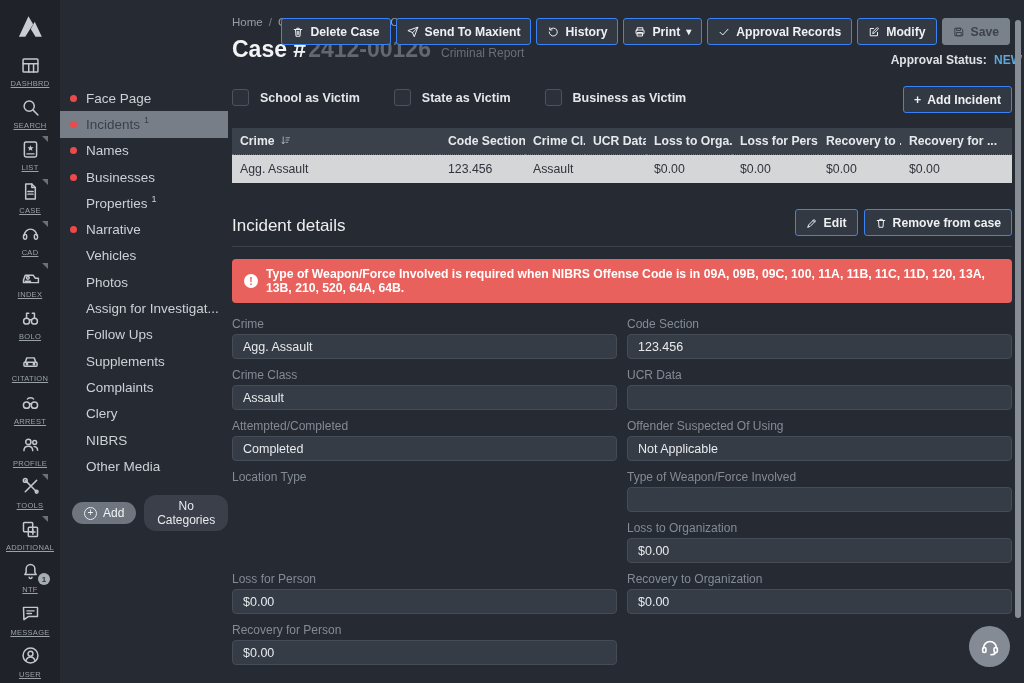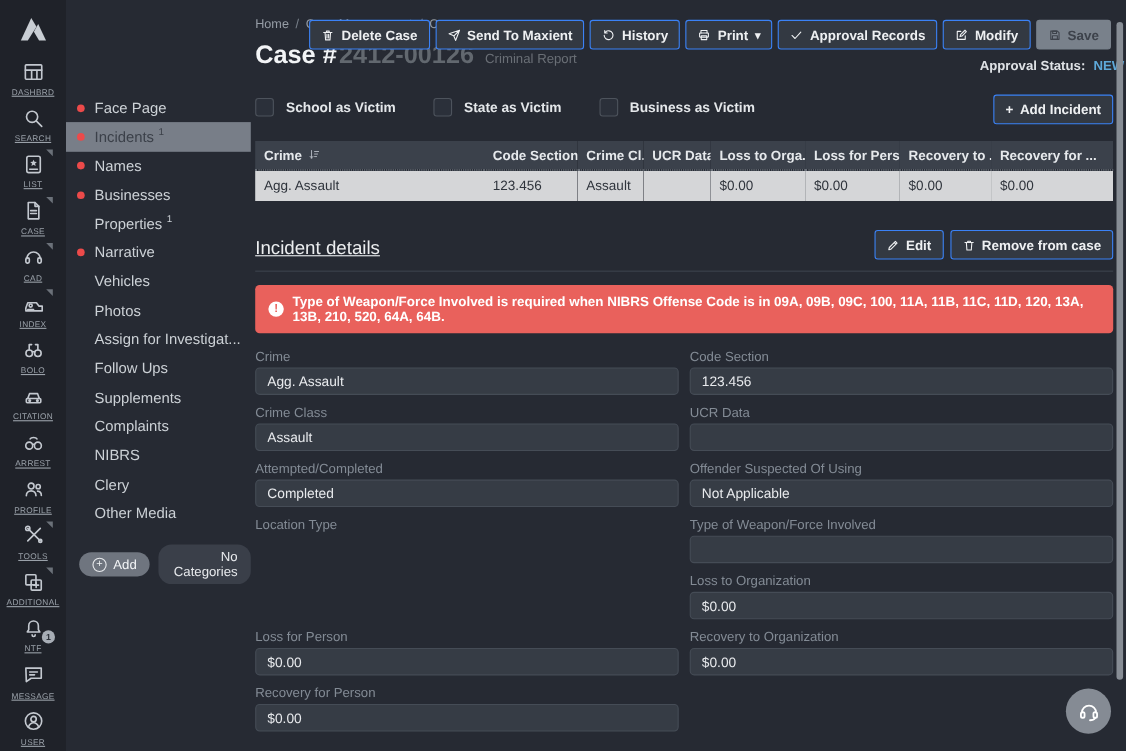--- a/index.html
+++ b/index.html
@@ -24,21 +24,21 @@
   .sidebar { width:168px; flex-shrink:0; padding-top:85px; display:flex; flex-direction:column; }
   .nav-item { height:26.3px; display:flex; align-items:center; padding-left:10px; cursor:pointer; font-size:13.5px; color:#ccd1d6; }
   .nav-item.selected { background:#787e88; color:#3b4049; }
   .nav-dot { width:7px; height:7px; border-radius:50%; background:#ec4a4a; margin-right:9px; flex-shrink:0; visibility:hidden; }
   .has-dot .nav-dot { visibility:visible; }
   .nav-sup { font-size:9px; margin-left:4px; transform:translateY(-4px); color:inherit; }
   .sidebar-actions { display:flex; align-items:center; gap:8px; margin:16px 0 0 12px; }
   .pill { border:none; border-radius:12px; font-size:12px; padding:4px 12px; cursor:pointer; display:inline-flex; align-items:center; gap:6px; font-family:inherit; }
   .pill-add { background:#6f757f; color:#f2f4f6; }
   .pill-add .plus-circ { width:13px; height:13px; border:1px solid #e8eaed; border-radius:50%; display:flex; align-items:center; justify-content:center; font-size:10px; line-height:1; }
-  .pill-cats { background:#3a3f49; color:#e8eaed;text-align:right; }
+  .pill-cats { background:#3a3f49; color:#e8eaed; }
 
   
   .main { flex:1; padding:0 14px 0 4px; position:relative; }
   .breadcrumb { margin-top:16px; font-size:11.5px; color:#969da6; display:flex; gap:6px; align-items:center; }
   .breadcrumb .sep { color:#7a828c; }
   .breadcrumb a { color:#969da6; text-decoration:none; cursor:pointer; }
   .page-title { margin-top:8px; display:flex; align-items:baseline; gap:2px; }
   .pt-main { font-size:23px; font-weight:600; color:#f2f4f6; }
   .pt-num { font-size:23px; font-weight:600; color:#62686f; }
   .pt-sub { font-size:12px; color:#6a6f76; margin-left:8px; }
@@ -63,21 +63,21 @@
   
   .inc-table { width:100%; border-collapse:collapse; margin-top:15px; table-layout:fixed; }
   .inc-table th { background:#3b414b; color:#e6e9ec; font-size:12.2px; font-weight:600; text-align:left;
     padding:6px 8px; border-bottom:1px dotted #6a7079; cursor:pointer; white-space:nowrap; overflow:hidden; }
   .inc-table td { background:#d5d6d8; color:#2f343c; font-size:12.3px; padding:7px 8px; white-space:nowrap; overflow:hidden; cursor:pointer; }
   .sort-icon svg { width:11px; height:11px; stroke:#b6bcc4; fill:none; stroke-width:1.8; stroke-linecap:round; vertical-align:-1px; margin-left:5px; }
 
   
   .details-head { margin-top:26px; display:flex; align-items:flex-end; justify-content:space-between;
     border-bottom:1px solid #3d434d; padding-bottom:10px; }
-  .details-title { font-size:17px; color:#eceef0; font-weight:400;text-decoration:underline; }
+  .details-title { font-size:17px; color:#eceef0; font-weight:400; }
   .details-btns { display:flex; gap:6px; }
 
   .alert { margin-top:12px; background:var(--alert_bg,#e9615c); color:#fff; border-radius:4px;
     padding:8px 12px; font-size:12.2px; font-weight:600; display:flex; align-items:center; gap:8px; }
   .alert-icon { width:14px; height:14px; border-radius:50%; background:#fff; color:var(--alert_bg,#e9615c);
     font-weight:bold; font-size:10.5px; display:flex; align-items:center; justify-content:center; flex-shrink:0; }
 
   
   .form-grid { margin-top:14px; display:grid; grid-template-columns:1fr 1fr; column-gap:10px; }
   .field { margin-bottom:9px; }
@@ -323,26 +323,26 @@
       <span>Supplements</span>
       <span class="nav-sup"></span>
     </div>
     <div class="nav-item">
       <span class="nav-dot"></span>
       <span>Complaints</span>
       <span class="nav-sup"></span>
     </div>
     <div class="nav-item">
       <span class="nav-dot"></span>
+      <span>Clery</span>
+      <span class="nav-sup"></span>
+    </div>
+    <div class="nav-item">
+      <span class="nav-dot"></span>
       <span>NIBRS</span>
-      <span class="nav-sup"></span>
-    </div>
-    <div class="nav-item">
-      <span class="nav-dot"></span>
-      <span>Clery</span>
       <span class="nav-sup"></span>
     </div>
     <div class="nav-item">
       <span class="nav-dot"></span>
       <span>Other Media</span>
       <span class="nav-sup"></span>
     </div>
 
     <div class="sidebar-actions">
       <button class="pill pill-add">

